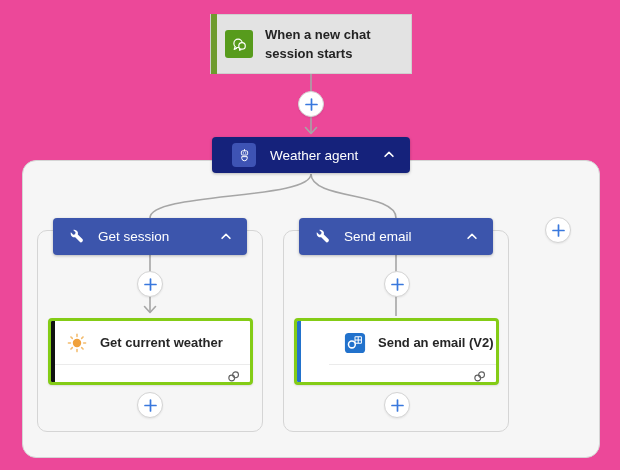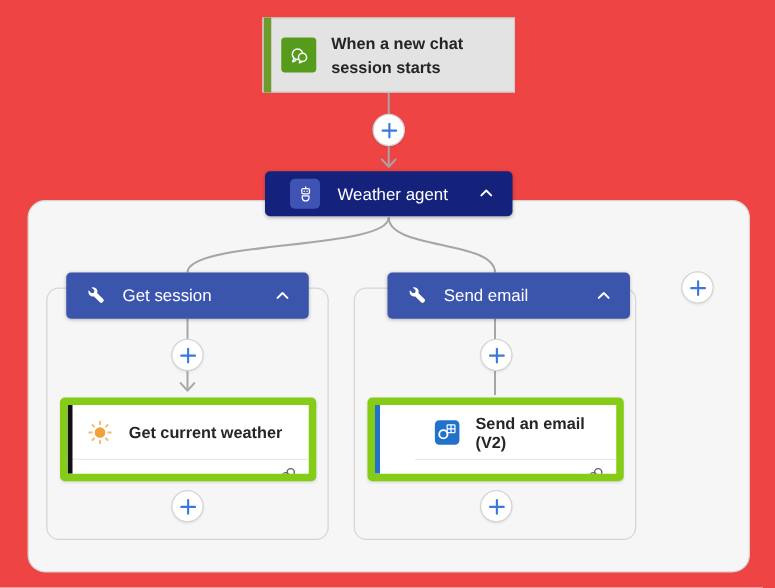--- a/index.html
+++ b/index.html
@@ -1,17 +1,17 @@
 <!DOCTYPE html>
 <html><head>
 <meta charset="utf-8">
 <style>
   * { box-sizing: border-box; margin: 0; padding: 0; }
   body { background: #ffffff; font-family: "Liberation Sans", sans-serif; }
-  .canvas { position: relative; width: 620px; height: 470px; background: #ef4444; overflow: hidden; }
+  .canvas { position: relative; width: 620px; height: 470px; background: #ec4899; overflow: hidden; }
 
   
   .scope { position: absolute; border: 1px solid #d5d5d5; background: #f6f6f6; z-index: 0; }
   .scope.outer { left: 22px; top: 160px; width: 578px; height: 298px; border-radius: 14px; }
   .scope.inner { background: #f6f6f6; border-radius: 10px; z-index: 1; }
   .scope.inner.b0 { left: 37px; top: 230px; width: 226px; height: 202px; }
   .scope.inner.b1 { left: 283px; top: 230px; width: 226px; height: 202px; }
 
   
   svg.wires { position: absolute; left: 0; top: 0; z-index: 2; pointer-events: none; }
@@ -29,28 +29,28 @@
 
   
   .hnode { position: absolute; height: 37px; border-radius: 4px; display: flex; align-items: center;
     color: #ffffff; z-index: 3; box-shadow: 0 1px 3px rgba(0,0,0,.25); cursor: pointer; }
   .hnode .hlabel { font-size: 13.5px; font-weight: 400; flex: 1; }
   .agent-node { left: 212px; top: 137px; width: 198px; height: 36px; background: #15227b; padding: 0 10px 0 20px; }
   .agent-chip { width: 24px; height: 24px; border-radius: 4px; background: #3e53b4; margin-right: 14px;
     display: flex; align-items: center; justify-content: center; flex: 0 0 auto; }
   .branch-node { width: 194px; background: #3c55ac; padding: 0 10px 0 16px; }
   .branch-node.b0 { left: 53px; top: 218px; }
-  .branch-node.b1 { left: 310px; top: 218px; justify-content: center; }
+  .branch-node.b1 { left: 299px; top: 218px; justify-content: center; }
   .branch-node .wrench { margin-right: 14px; flex: 0 0 auto; }
   .chev-btn { width: 22px; height: 22px; display: flex; align-items: center; justify-content: center;
     background: transparent; border: none; cursor: pointer; flex: 0 0 auto; }
 
   
   .action-card { position: absolute; top: 318px; width: 205px; height: 67px; background: #ffffff;
-    border: 6px solid #84cc16; border-radius: 4px; box-shadow: 0 1px 2px rgba(0,0,0,.10);
+    border: 3px solid #84cc16; border-radius: 4px; box-shadow: 0 1px 2px rgba(0,0,0,.10);
     overflow: hidden; z-index: 3; cursor: pointer; }
   .action-card.b0 { left: 48px; }
   .action-card.b1 { left: 294px; padding-left: 32px; }
   .accent-bar { position: absolute; left: 0; top: 0; bottom: 0; width: 4px; }
   .accent-bar.weather { background: #111111; }
   .accent-bar.outlook { background: #2272cc; }
   .action-main { height: 43px; display: flex; align-items: center; padding-left: 15px; }
   .action-label { margin-left: 12px; font-size: 13px; font-weight: 700; color: #262626; }
   .action-footer { height: 23px; border-top: 1px solid #ebebeb; display: flex; align-items: center; justify-content: flex-end; padding-right: 9px; }
 

